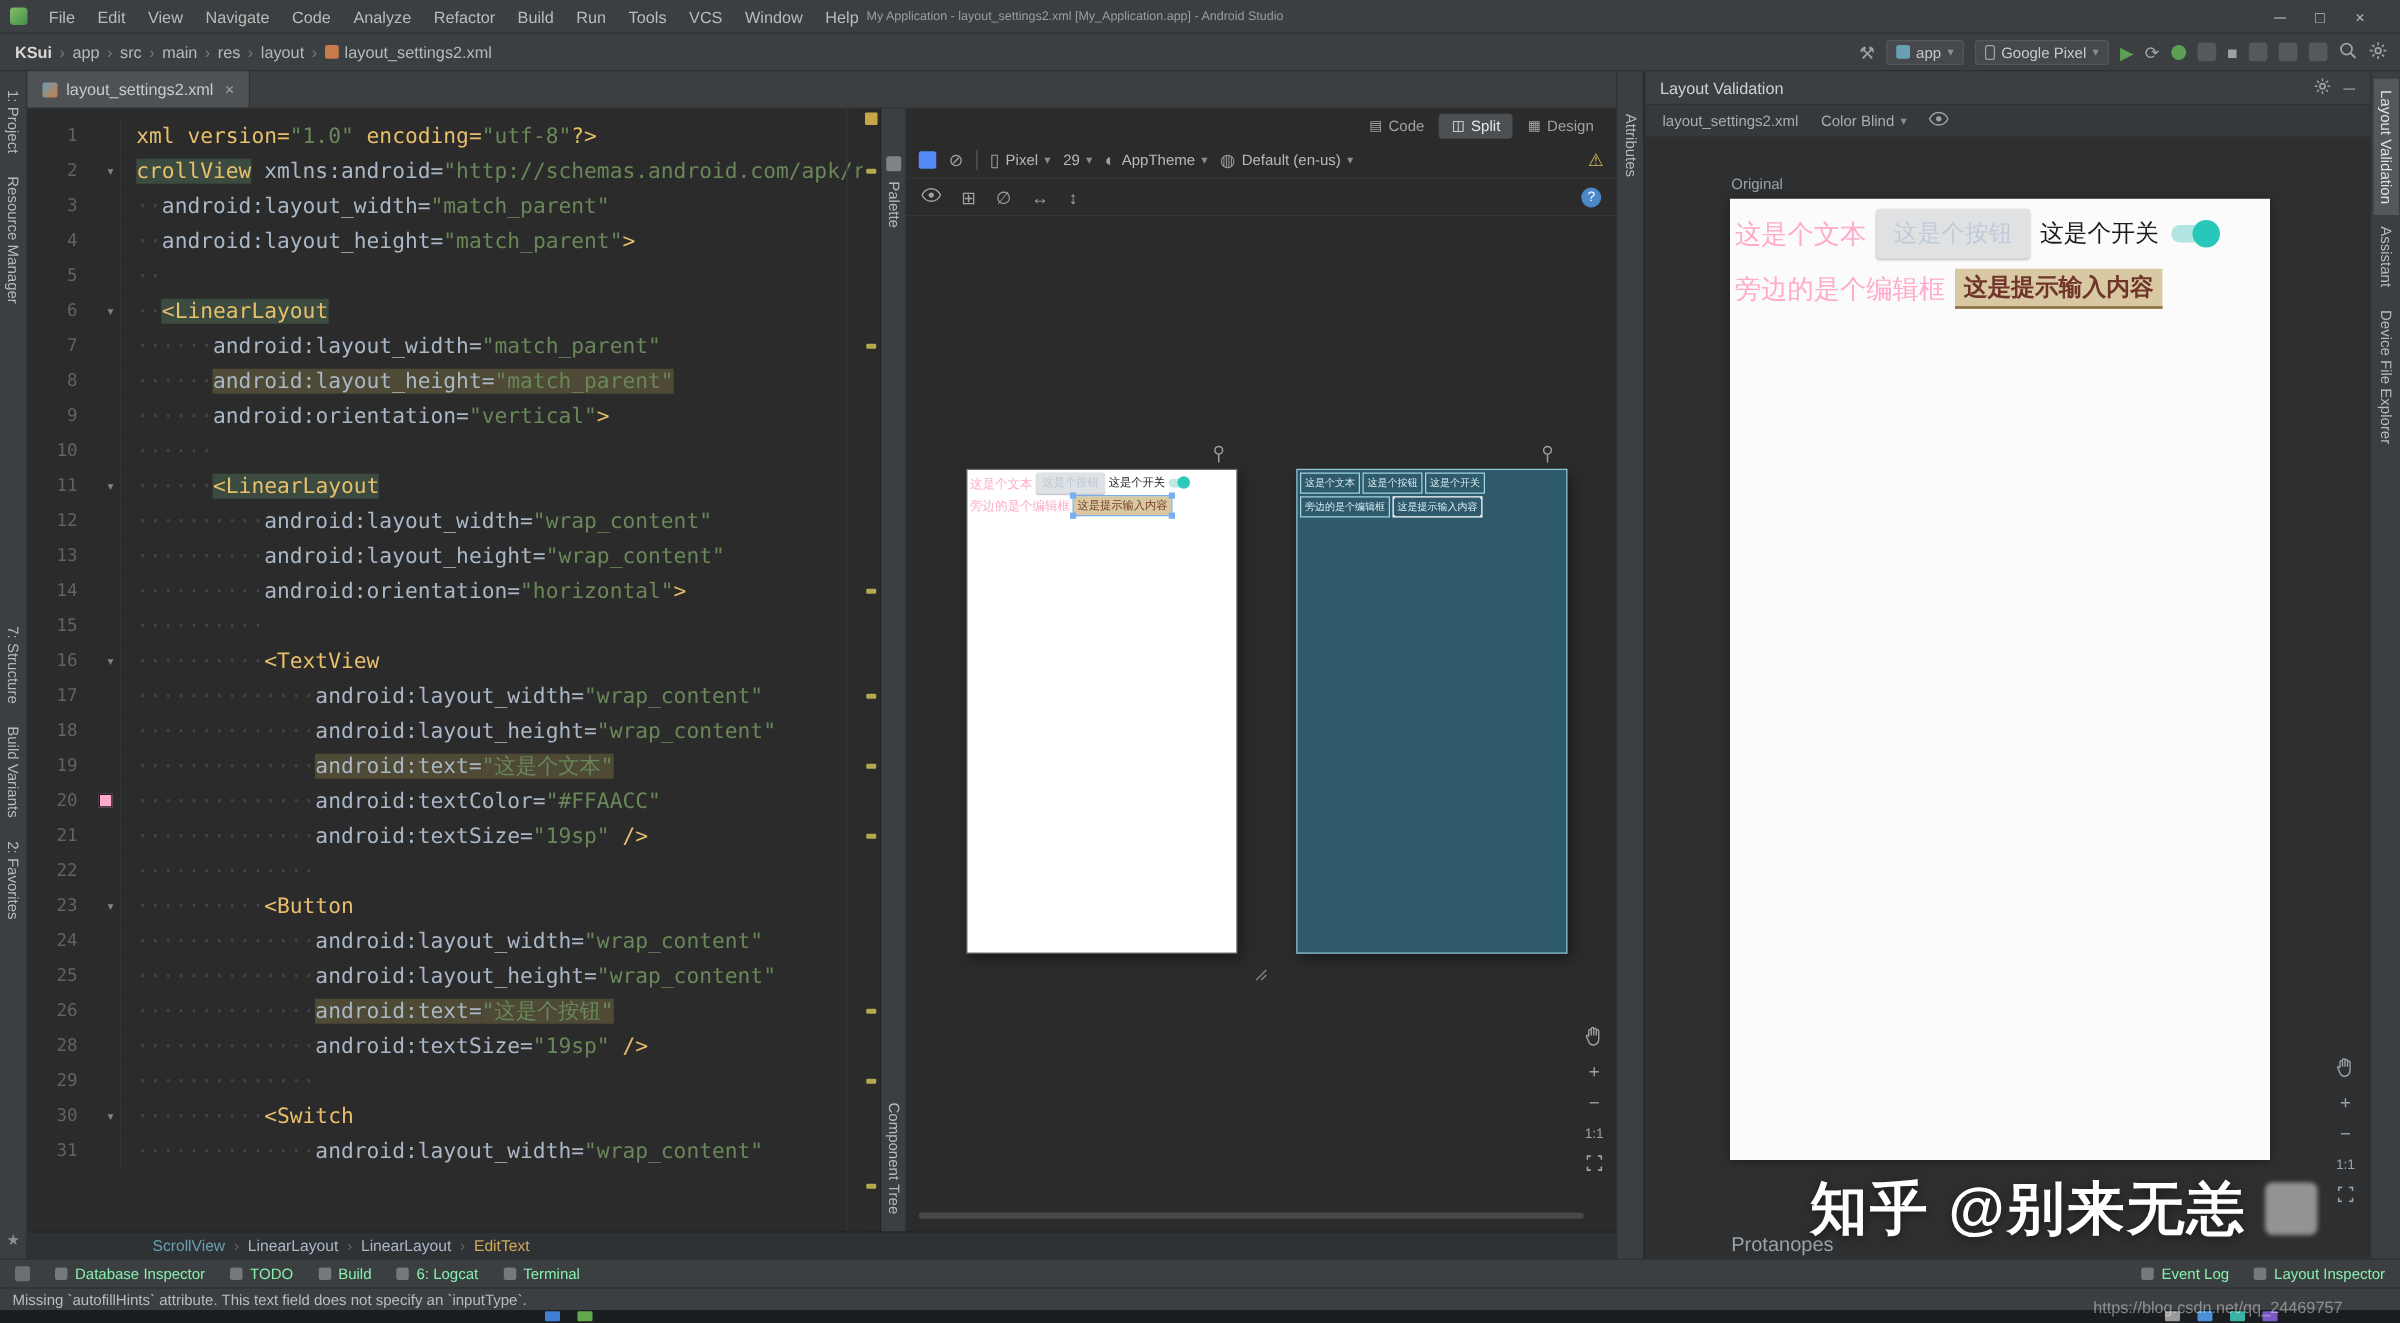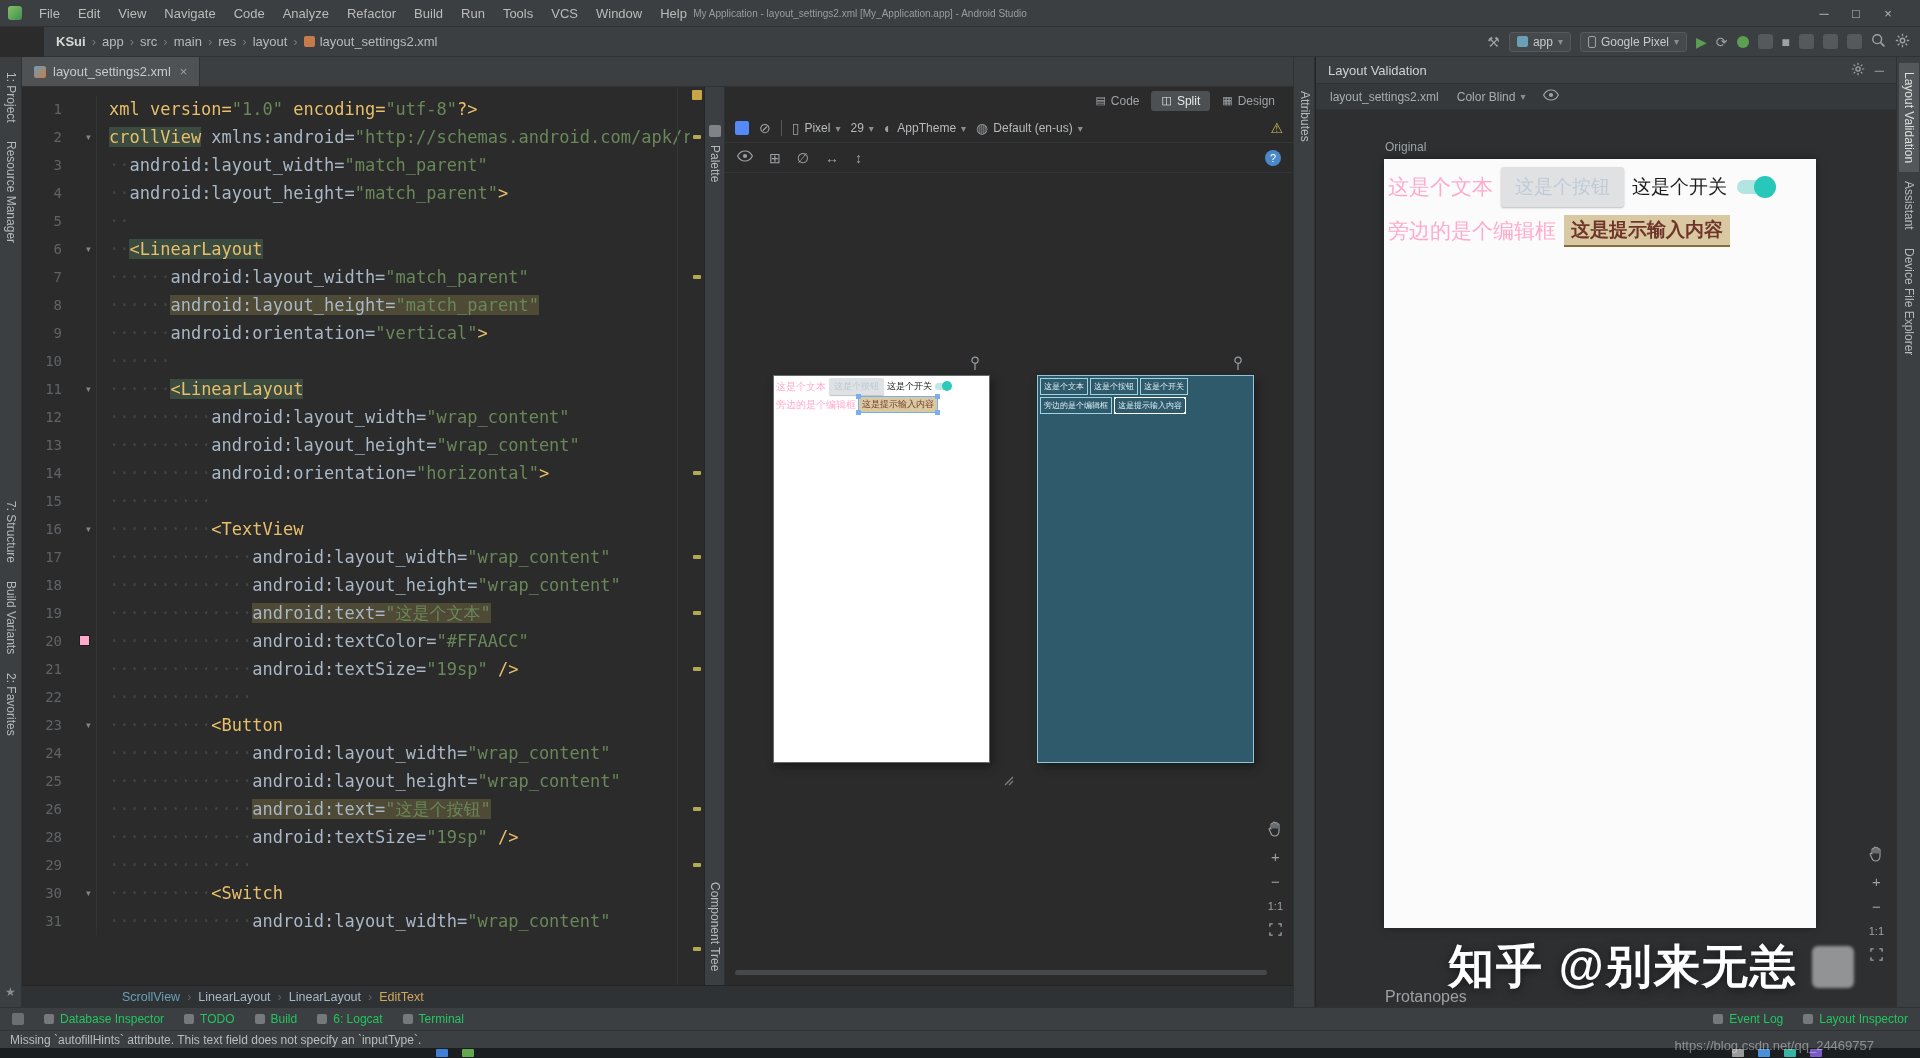--- a/index.html
+++ b/index.html
@@ -15,21 +15,21 @@
               background:linear-gradient(135deg,#86c166,#3f8e4f); flex:0 0 14px; }
   .menus { display:flex; }
   .menu-item { padding:0 9px; cursor:default; }
   .tb-title { position:absolute; left:620px; width:480px; text-align:center; color:#9a9da1; font-size:10px;
               white-space:nowrap; overflow:hidden; }
   .winbtns { margin-left:auto; margin-right:18px; display:flex; gap:4px; }
   .winbtn { width:28px; text-align:center; color:#b6babd; font-size:13px; cursor:default; }
 
   
   .toolbar { flex:0 0 30px; background:#3c3f41; border-bottom:1px solid #2f3133;
-             display:flex; align-items:center; font-size:13px; color:#b6babd; padding:0 10px;margin-left:44px; }
+             display:flex; align-items:center; font-size:13px; color:#b6babd; padding:0 10px; }
   .crumbs { display:flex; align-items:center; gap:4px; }
   .crumb { padding:0 2px; cursor:default; display:inline-flex; align-items:center; gap:5px; }
   .crumb-root { font-weight:bold; color:#d8d8d8; }
   .crumb-sep { color:#77797c; }
   .crumb-file-icon { width:11px; height:11px; border-radius:2px; background:#c77b4a; display:inline-block; }
   .tb-right { margin-left:auto; display:flex; align-items:center; gap:9px; }
   .tbi { color:#9da2a6; font-size:14px; cursor:default; }
   .tbi.run { color:#5c9e54; }
   .tb-dd { display:inline-flex; align-items:center; gap:5px; background:#45494b; border:1px solid #55595c;
            border-radius:3px; padding:2px 7px; font-size:12px; color:#c6cacd; cursor:default; }
@@ -152,21 +152,21 @@
   .variant-label { position:absolute; left:69px; top:878px; color:#9da2a6; font-size:16px; }
   .zs-valid { right:12px; top:736px; }
 
   
   .xmlcrumbs { flex:0 0 22px; background:#2f3234; border-top:1px solid #232425; display:flex; align-items:center;
                gap:7px; padding-left:100px; font-size:12.5px; }
   .xc { cursor:default; } .xsep { color:#606366; }
   .xc0 { color:#6a9fb5; } .xc1,.xc2 { color:#a9b7c6; } .xc3 { color:#d0a85c; }
 
   .toolwindows { flex:0 0 23px; background:#3c3f41; border-top:1px solid #2f3133; display:flex; align-items:center;
-                 font-size:12px; color:#22c55e; padding:0 12px; gap:20px; }
+                 font-size:12px; color:#86efac; padding:0 12px; gap:20px; }
   .tw { display:inline-flex; align-items:center; gap:6px; cursor:default; white-space:nowrap; }
   .twi { width:10px; height:10px; background:#75797c; border-radius:2px; display:inline-block; }
   .tw-left { display:flex; gap:20px; align-items:center; }
   .tw-right { margin-left:auto; display:flex; gap:20px; align-items:center; }
   .tw-menu-icon { width:12px; height:12px; background:#6b6f72; border-radius:2px; }
 
   .statusbar { flex:0 0 18px; background:#3c3f41; border-top:1px solid #2f3133; display:flex; align-items:center;
                font-size:12px; color:#b8bcbe; padding:0 10px; }
   .sliver { flex:0 0 10px; background:#1b1e20; position:relative; }
   .task-icon { position:absolute; bottom:1px; width:12px; height:8px; border-radius:1px; }

